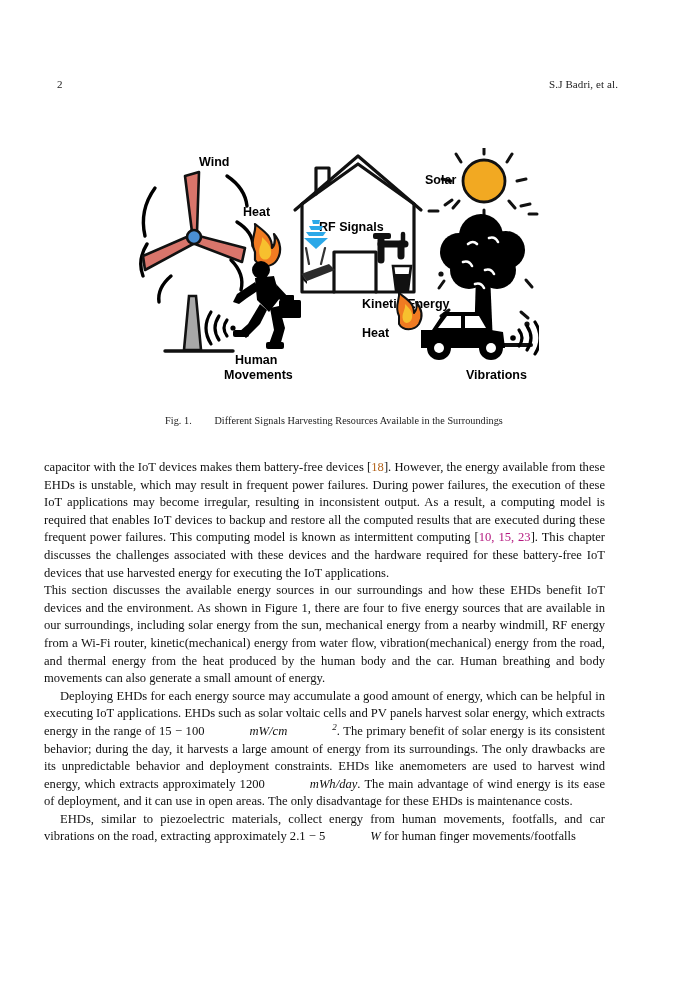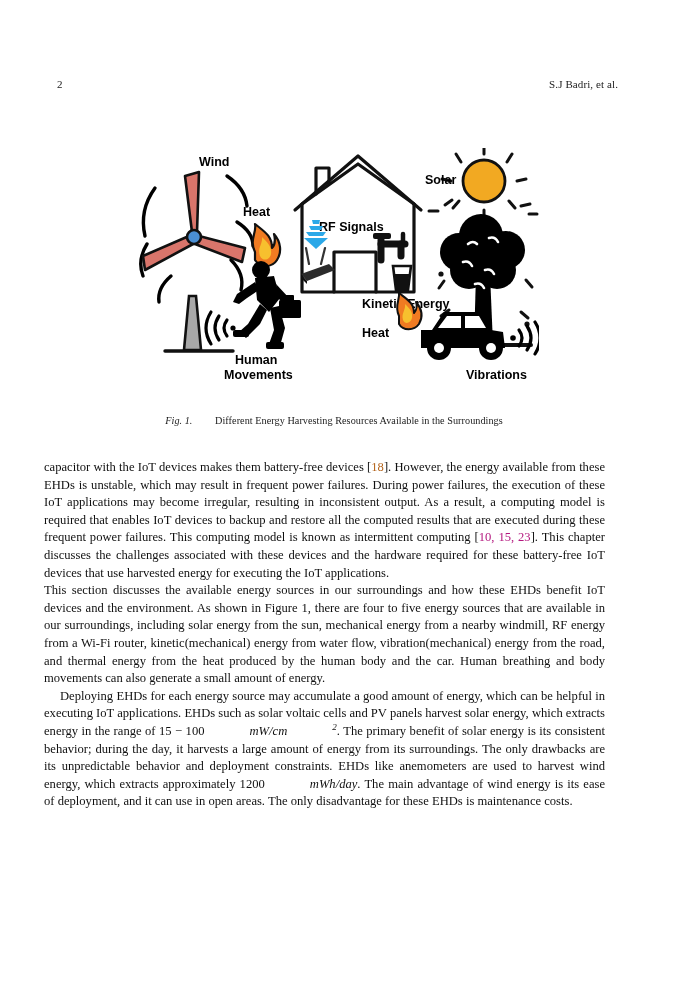--- a/index.html
+++ b/index.html
@@ -55,21 +55,21 @@
   .figure-art svg { display: block; }
 
   .figcaption {
     margin-top: 22px;
     text-align: center;
     font-family: "Liberation Serif", serif;
     font-size: 10.2px;
     color: #1a1a1a;
     letter-spacing: 0.05px;
   }
-  .figcaption .figlabel { margin-right: 20px; font-style: italic; }
+  .figcaption .figlabel { margin-right: 20px; }
 
   
   .body-col {
     position: absolute;
     top: 459px;
     left: 44px;
     width: 561px;
   }
   p.para {
     margin: 0;
@@ -301,28 +301,29 @@
           <path d="M390 182 Q396 190 390 198"></path>
           <path d="M398 178 Q406 190 398 202"></path>
           <path d="M406 174 Q416 190 406 206"></path>
         </g>
         <text class="fig-label" x="337" y="231" font-size="12.5">Vibrations</text>
       </svg>
     </div>
 
     <div class="figcaption">
       <span class="figlabel">Fig. 1.</span>
-      <span>Different Energy Harvesting Resources Available in the Surroundings</span>
+      <span>Different Signals Harvesting Resources Available in the Surroundings</span>
     </div>
   </div>
 
   <div class="body-col">
 
     <p class="para"><span>capacitor with the IoT devices makes them battery-free devices [</span><span class="cite-orange">18</span><span>]. However, the energy available from these EHDs is unstable, which may result in frequent power failures. During power failures, the execution of these IoT applications may become irregular, resulting in inconsistent output. As a result, a computing model is required that enables IoT devices to backup and restore all the computed results that are executed during these frequent power failures. This computing model is known as intermittent computing [</span><span class="cite-magenta">10, 15, 23</span><span>]. This chapter discusses the challenges associated with these devices and the hardware required for these battery-free IoT devices that use harvested energy for executing the IoT applications.</span></p>
 
 
     <p class="para">This section discusses the available energy sources in our surroundings and how these EHDs benefit IoT devices and the environment. As shown in Figure 1, there are four to five energy sources that are available in our surroundings, including solar energy from the sun, mechanical energy from a nearby windmill, RF energy from a Wi-Fi router, kinetic(mechanical) energy from water flow, vibration(mechanical) energy from the road, and thermal energy from the heat produced by the human body and the car. Human breathing and body movements can also generate a small amount of energy.</p>
 
     <p class="para indent"><span>Deploying EHDs for each energy source may accumulate a good amount of energy, which can be helpful in executing IoT applications. EHDs such as solar voltaic cells and PV panels harvest solar energy, which extracts energy in the range of 15 − 100</span><span class="mathit">mW/cm</span><sup class="mathit">2</sup><span>. The primary benefit of solar energy is its consistent behavior; during the day, it harvests a large amount of energy from its surroundings. The only drawbacks are its unpredictable behavior and deployment constraints. EHDs like anemometers are used to harvest wind energy, which extracts approximately 1200</span><span class="mathit">mWh/day</span><span>. The main advantage of wind energy is its ease of deployment, and it can use in open areas. The only disadvantage for these EHDs is maintenance costs.</span></p>
 
+    <p class="para indent"><span>EHDs, similar to piezoelectric materials, collect energy from human movements, footfalls, and car vibrations on the road, extracting approximately 2.1 − 5</span><span class="mathit">W</span><span> for human finger movements/footfalls</span></p>
   </div>
 
 </div>
 
 </body></html>

